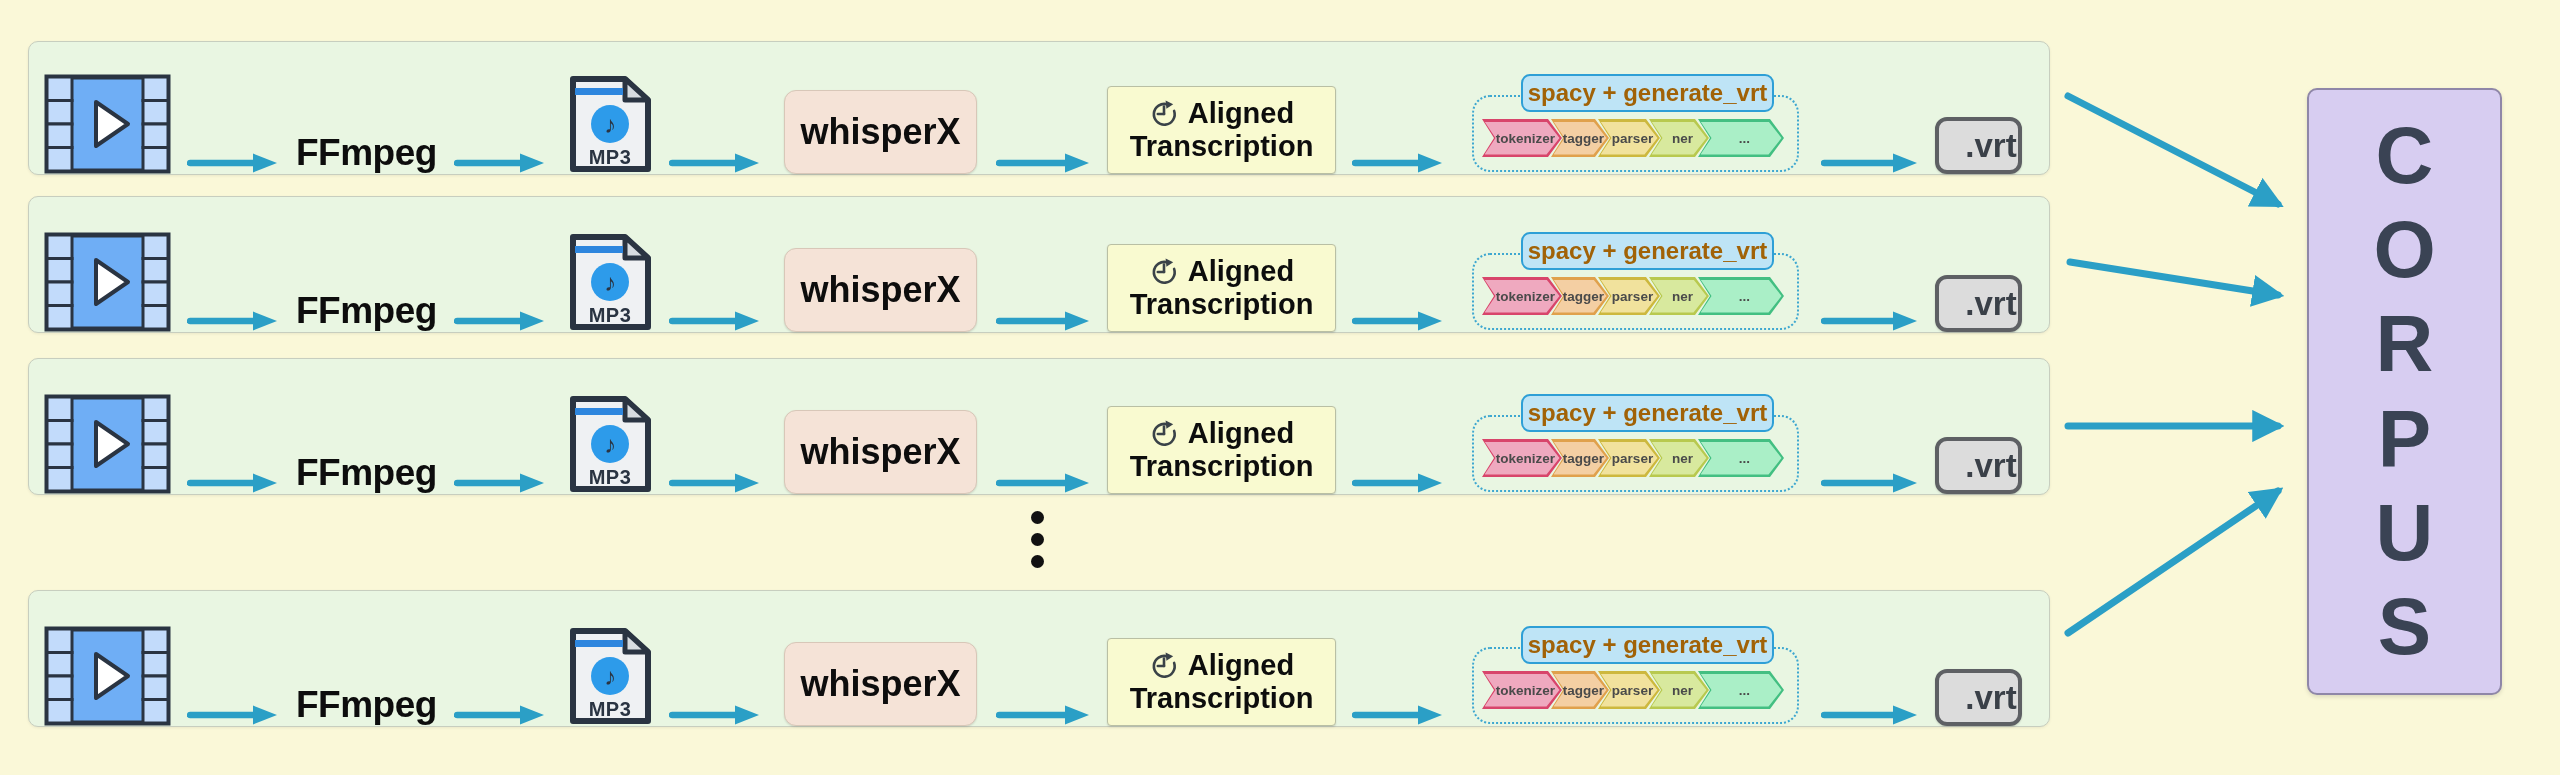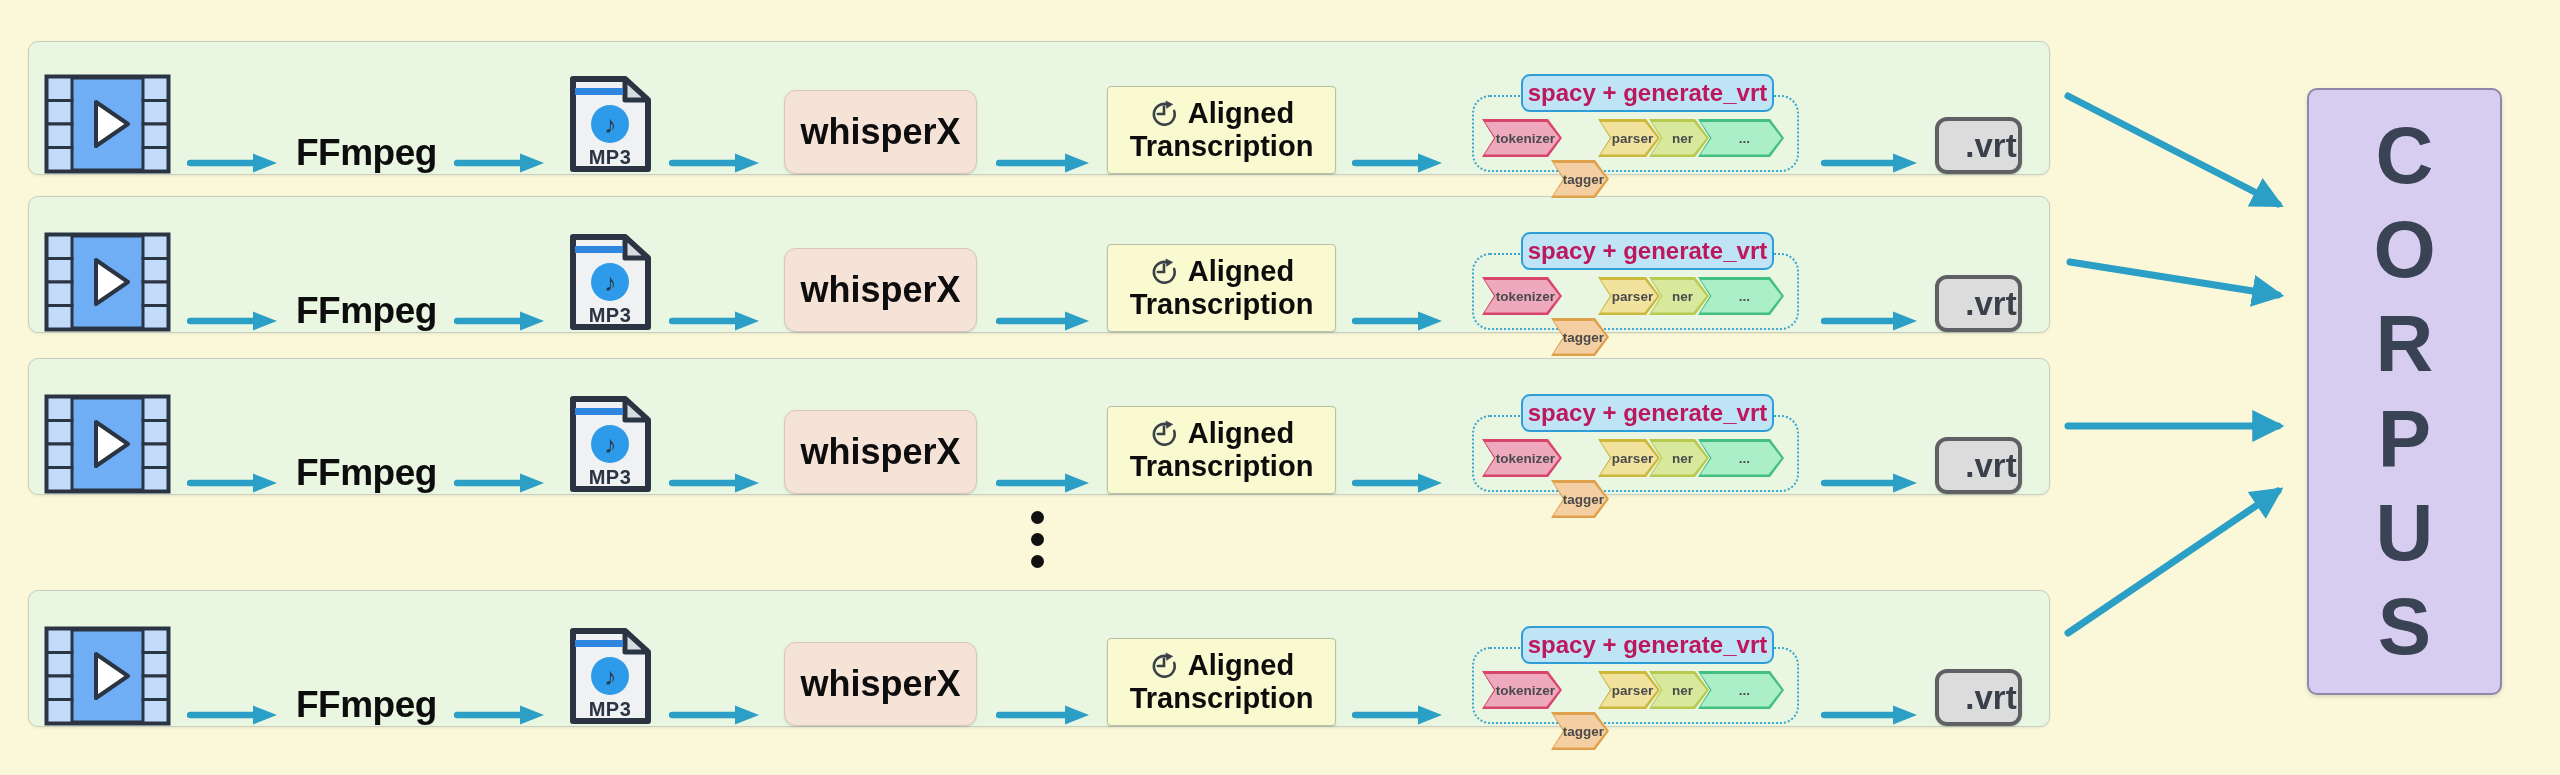--- a/index.html
+++ b/index.html
@@ -76,40 +76,40 @@
   .spacy-dotted{
     position:absolute;left:18px;right:0;top:21px;height:77px;box-sizing:border-box;
     border:2.5px dotted var(--dotted,#3EA7D0);border-radius:18px;
   }
   .spacy-label{
     position:absolute;left:67px;top:0;width:253px;height:38px;box-sizing:border-box;
     background:var(--label-bg,#BEE4F6);
     border:2.5px solid var(--label-border,#2E9FD6);
     border-radius:9px;z-index:3;
     display:flex;align-items:center;justify-content:center;
-    font-size:24px;font-weight:bold;color:#be185d;white-space:nowrap;
+    font-size:24px;font-weight:bold;color:#a16207;white-space:nowrap;
   }
   .chevrons{position:absolute;left:28px;top:45px;height:46px;display:flex;z-index:2;}
   .chev{
     position:relative;height:38px;flex:none;
     clip-path:polygon(0 0,calc(100% - 14px) 0,100% 50%,calc(100% - 14px) 100%,0 100%,12px 50%);
   }
   .chev + .chev{margin-left:-11px;}
   .chev::before{
     content:"";position:absolute;inset:2.5px;
     clip-path:polygon(0 0,calc(100% - 13px) 0,100% 50%,calc(100% - 13px) 100%,0 100%,11px 50%);
   }
   .chev span{
     position:relative;z-index:2;display:flex;align-items:center;justify-content:center;
     width:100%;height:100%;padding-left:7px;box-sizing:border-box;
     font-size:13.5px;font-weight:bold;color:#4A4A4A;
   }
   .chev.c0{width:80px;background:var(--chev0-border,#D8456B);}
   .chev.c0::before{background:var(--chev0-fill,#EFA9BF);}
-  .chev.c1{width:58px;background:var(--chev1-border,#E0A14C);margin-top:41px;}
+  .chev.c1{width:58px;background:var(--chev1-border,#E0A14C);}
   .chev.c1::before{background:var(--chev1-fill,#F4CFA3);}
   .chev.c2{width:62px;background:var(--chev2-border,#CDB83E);}
   .chev.c2::before{background:var(--chev2-fill,#F1E29D);}
   .chev.c3{width:60px;background:var(--chev3-border,#B8C94F);}
   .chev.c3::before{background:var(--chev3-fill,#D8E99E);}
   .chev.c4{width:86px;background:var(--chev4-border,#43BF82);}
   .chev.c4::before{background:var(--chev4-fill,#AAEFC7);}
 
   .vrt{
     margin-left:18px;width:87px;height:57px;flex:none;box-sizing:border-box;

